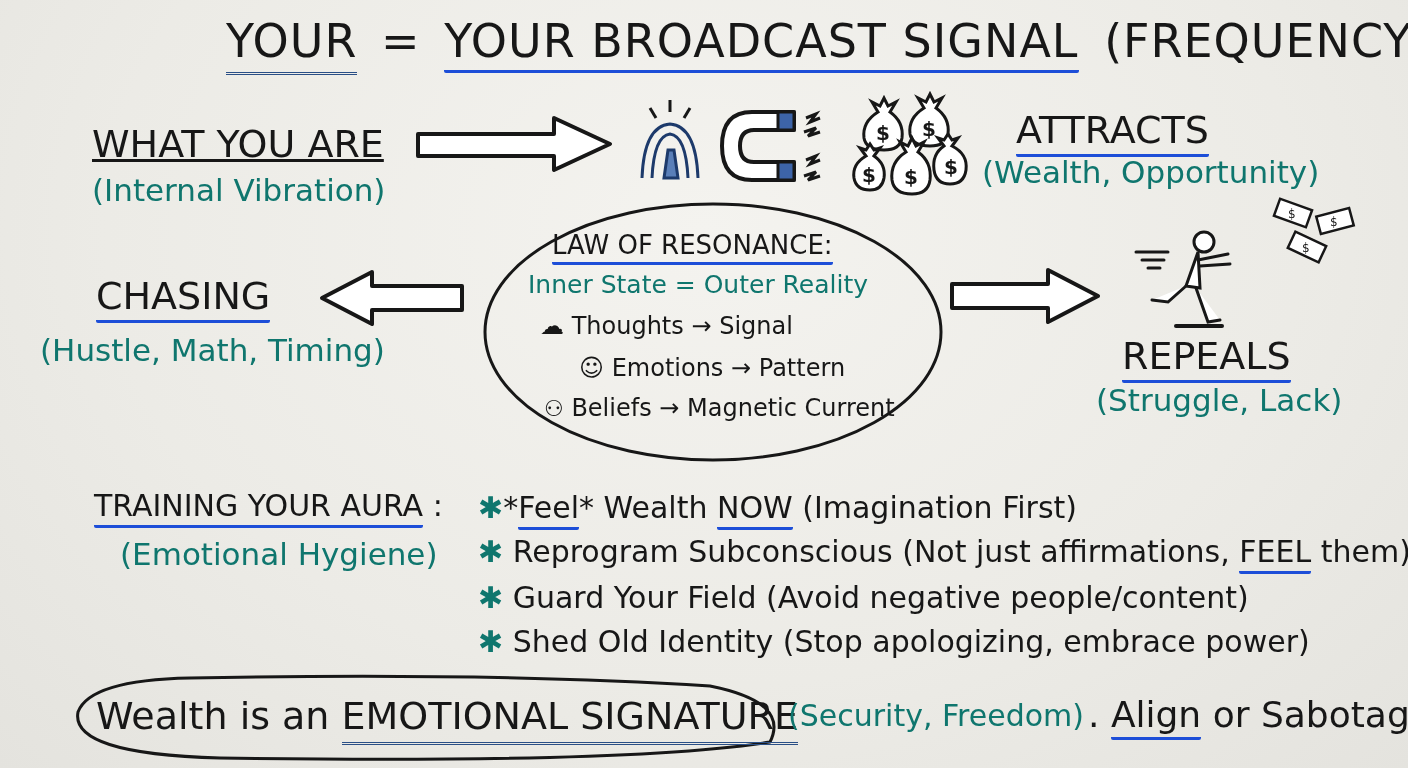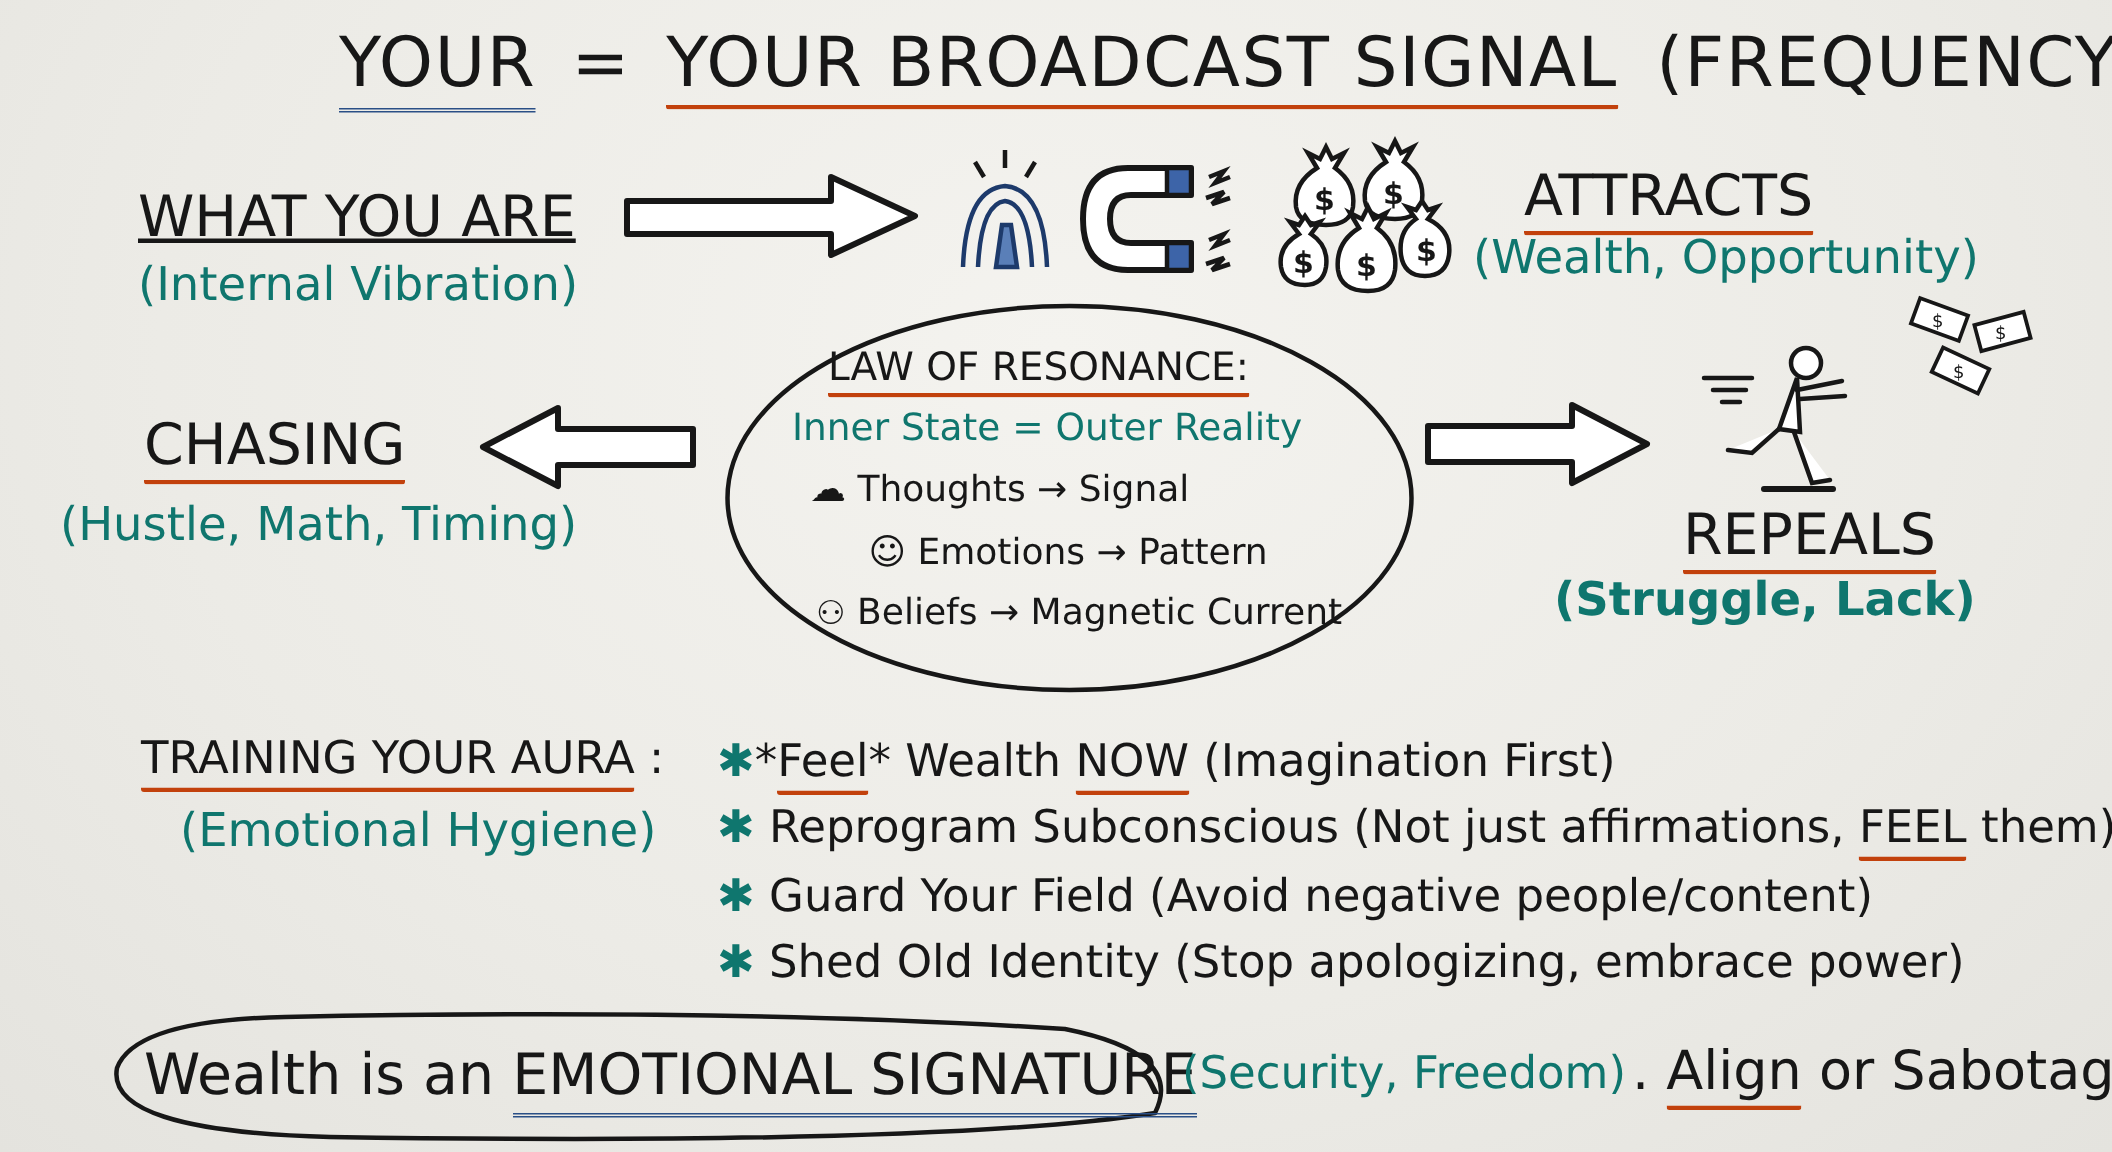--- a/index.html
+++ b/index.html
@@ -2,21 +2,21 @@
 <html><head>
 <meta charset="utf-8">
 <style>
   html,body{margin:0;padding:0;}
   body{width:1408px;height:768px;overflow:hidden;position:relative;
     background:radial-gradient(ellipse at 50% 30%, #f4f3ef 0%, #ecebe6 60%, #e4e3de 100%);
     font-family:"DejaVu Sans", sans-serif;color:#161616;}
   .abs{position:absolute;white-space:nowrap;}
   .ink{color:#171717;}
   .blue{color:#0f766e;}
-  .ul{border-bottom:3px solid #c2410c;border-radius:2px;padding-bottom:2px;}
+  .ul{border-bottom:3px solid #1d4ed8;border-radius:2px;padding-bottom:2px;}
   .dul{border-bottom:3px double #2a4f86;padding-bottom:4px;}
   svg{position:absolute;overflow:visible;}
   .t-title{font-size:46px;letter-spacing:1px;top:14px;}
   .t-big{font-size:38px;}
   .t-mid{font-size:31px;}
   .t-list{font-size:30px;}
 </style>
 </head>
 <body>
 
@@ -126,21 +126,21 @@
     <rect x="20" y="40" width="34" height="18" transform="rotate(25 37 49)"></rect>
   </g>
   <g font-size="12" font-family="DejaVu Sans, sans-serif" fill="#171717">
       <text x="18" y="20">$</text>
       <text x="60" y="28">$</text>
       <text x="32" y="54">$</text>
     </g>
 </svg>
 
 <div class="abs t-big ink ul" style="left:1122px;top:334px;">REPEALS</div>
-<div class="abs t-mid blue" style="left:1036px;top:382px;font-weight:bold;">(Struggle, Lack)</div>
+<div class="abs t-mid blue" style="left:1096px;top:382px;">(Struggle, Lack)</div>
 
 <div class="abs ink" style="left:94px;top:488px;font-size:30px;">
   <span class="ul">TRAINING YOUR AURA</span>
   <span>:</span>
 </div>
 <div class="abs blue t-mid" style="left:120px;top:536px;">(Emotional Hygiene)</div>
 
 <div class="abs ink t-list" style="left:478px;top:490px;">
   <span class="blue">✱</span><span>*</span><span class="ul">Feel</span><span>* Wealth </span><span class="ul">NOW</span><span> (Imagination First)</span>
 </div>

